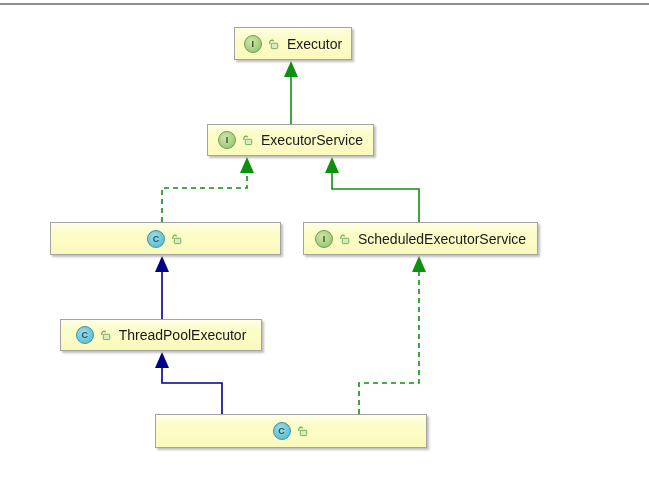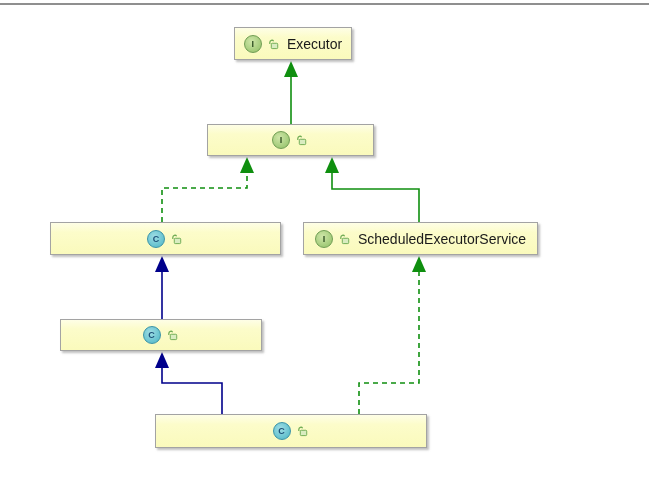--- a/index.html
+++ b/index.html
@@ -118,20 +118,21 @@
   </div>
 
   <div class="node kind-interface" style="left: 207px; top: 124px; width: 167px; height: 32px;">
     <span class="type-icon">I</span>
     <span class="lock-icon">
       <svg width="11" height="12" viewBox="0 0 12 12">
           <path d="M2 6 V4.1 a2.2 2.2 0 0 1 4.1-1.1" fill="none" stroke="#6aa84f" stroke-width="1.3"></path>
           <rect x="3.6" y="5.2" width="7" height="5.8" rx="1" fill="#d9ecc0" stroke="#6aa84f" stroke-width="1"></rect>
         </svg>
     </span>
+    <span class="label">ExecutorService</span>
   </div>
 
   <div class="node kind-class" style="left: 50px; top: 222px; width: 231px; height: 33px;">
     <span class="type-icon">C</span>
     <span class="lock-icon">
       <svg width="11" height="12" viewBox="0 0 12 12">
           <path d="M2 6 V4.1 a2.2 2.2 0 0 1 4.1-1.1" fill="none" stroke="#6aa84f" stroke-width="1.3"></path>
           <rect x="3.6" y="5.2" width="7" height="5.8" rx="1" fill="#d9ecc0" stroke="#6aa84f" stroke-width="1"></rect>
         </svg>
     </span>
@@ -149,20 +150,21 @@
   </div>
 
   <div class="node kind-class" style="left: 60px; top: 319px; width: 202px; height: 32px;">
     <span class="type-icon">C</span>
     <span class="lock-icon">
       <svg width="11" height="12" viewBox="0 0 12 12">
           <path d="M2 6 V4.1 a2.2 2.2 0 0 1 4.1-1.1" fill="none" stroke="#6aa84f" stroke-width="1.3"></path>
           <rect x="3.6" y="5.2" width="7" height="5.8" rx="1" fill="#d9ecc0" stroke="#6aa84f" stroke-width="1"></rect>
         </svg>
     </span>
+    <span class="label">ThreadPoolExecutor</span>
   </div>
 
   <div class="node kind-class" style="left: 155px; top: 414px; width: 272px; height: 34px;">
     <span class="type-icon">C</span>
     <span class="lock-icon">
       <svg width="11" height="12" viewBox="0 0 12 12">
           <path d="M2 6 V4.1 a2.2 2.2 0 0 1 4.1-1.1" fill="none" stroke="#6aa84f" stroke-width="1.3"></path>
           <rect x="3.6" y="5.2" width="7" height="5.8" rx="1" fill="#d9ecc0" stroke="#6aa84f" stroke-width="1"></rect>
         </svg>
     </span>

